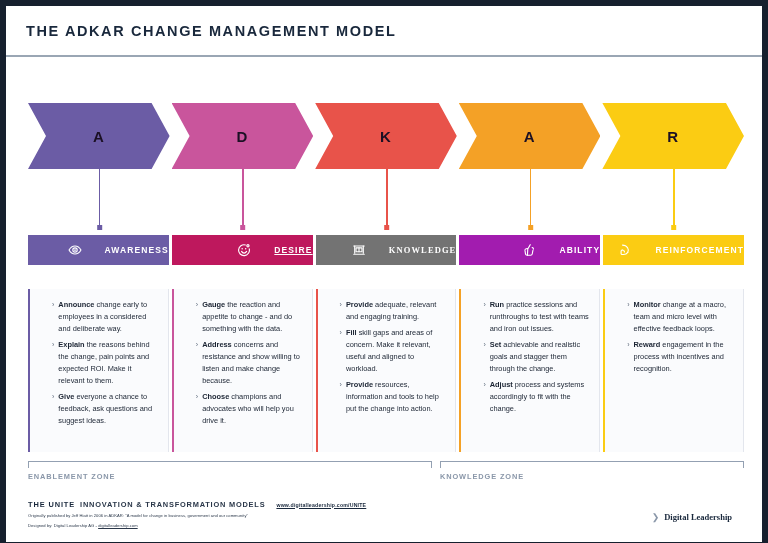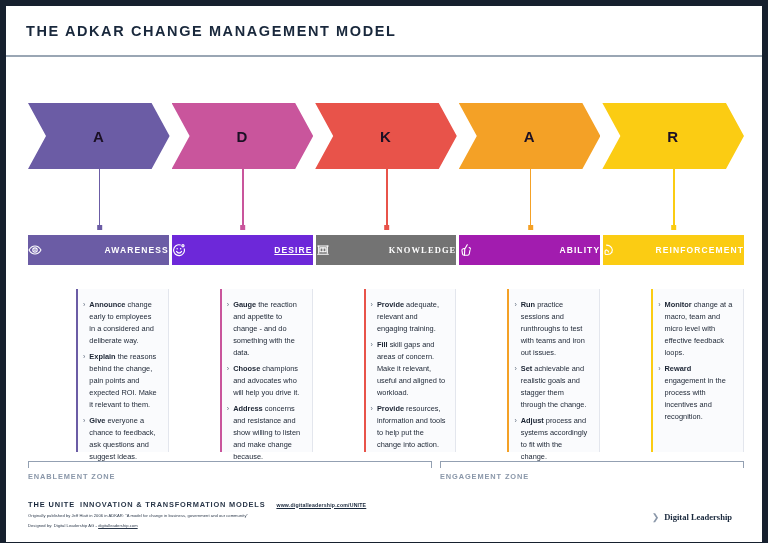--- a/index.html
+++ b/index.html
@@ -86,21 +86,21 @@
     position: absolute;
     left: 22px; top: 229px;
     width: 716px; height: 30px;
     display: flex;
     gap: 3px;
   }
   .label-bar {
     flex: 1;
     display: flex;
     align-items: center;
-    justify-content: space-between;
+    justify-content: flex-end;
     gap: 23px;
     color: #ffffff;
   }
   .label-bar .lbl-text {
     font-size: 8.5px;
     font-weight: bold;
     letter-spacing: 1.1px;
   }
   .lbl-icon { display: flex; align-items: center; }
   .lbl-icon svg { display: block; }
@@ -109,22 +109,21 @@
   .cols {
     position: absolute;
     left: 22px; top: 283px;
     width: 716px; height: 163px;
     display: flex;
     gap: 3px;
   }
   .col {
     flex: 1;
     background: #fafbfd;
-    padding: 10px 9px 8px 5px;
-    margin-left: 48px;
+    padding: 10px 9px 8px 22px;
   }
   .col-a { border-left: 2.5px solid #6b5ca5; border-right: 1px solid #e3e6ed; }
   .col-d { border-left: 2.5px solid #c9559c; border-right: 1px solid #e3e6ed; }
   .col-k { border-left: 2.5px solid #e8534a; border-right: 1px solid #e3e6ed; }
   .col-ab { border-left: 2.5px solid #f4a126; border-right: 1px solid #e3e6ed; }
   .col-r { border-left: 2.5px solid #fbcc13; border-right: 1px solid #e3e6ed; }
 
   .bullet {
     display: flex;
     margin-bottom: 4px;
@@ -260,21 +259,21 @@
       <div class="label-bar" style="background: rgb(107, 92, 165);">
         <span class="lbl-icon">
           <svg width="14" height="14" viewBox="0 0 16 16">
             <path stroke="#ffffff" fill="none" stroke-width="1.3" stroke-linecap="round" stroke-linejoin="round" d="M1.2 8C3 4.8 5.4 3.4 8 3.4s5 1.4 6.8 4.6C13 11.2 10.6 12.6 8 12.6S3 11.2 1.2 8Z"></path>
             <circle cx="8" cy="8" r="2.5" stroke="#ffffff" fill="none" stroke-width="1.3" stroke-linecap="round" stroke-linejoin="round"></circle>
             <circle cx="8" cy="8" r="1" fill="#ffffff" stroke="none"></circle>
           </svg>
         </span>
         <span class="lbl-text">AWARENESS</span>
       </div>
-      <div class="label-bar" style="background: #6d28d9; text-decoration: underline;">
+      <div class="label-bar" style="background: #be185d; text-decoration: underline;">
         <span class="lbl-icon">
           <svg width="14" height="14" viewBox="0 0 16 16">
             <path stroke="#ffffff" fill="none" stroke-width="1.3" stroke-linecap="round" stroke-linejoin="round" d="M14 6.6A6.2 6.2 0 1 1 9.6 2.2"></path>
             <circle cx="5.9" cy="6.6" r="0.85" fill="#ffffff" stroke="none"></circle>
             <circle cx="9.9" cy="6.6" r="0.85" fill="#ffffff" stroke="none"></circle>
             <path stroke="#ffffff" fill="none" stroke-width="1.3" stroke-linecap="round" stroke-linejoin="round" d="M5.2 9.6c.8 1.3 1.9 1.9 2.9 1.9s2.1-.6 2.9-1.9"></path>
             <circle cx="12.5" cy="3.1" r="1.25" stroke="#ffffff" fill="none" stroke-width="1.3" stroke-linecap="round" stroke-linejoin="round"></circle>
           </svg>
         </span>
         <span class="lbl-text">DESIRE</span>
@@ -328,25 +327,25 @@
           <span class="btxt"><b>Give</b><span> everyone a chance to feedback, ask questions and suggest ideas.</span></span>
         </div>
       </div>
       <div class="col col-d">
         <div class="bullet">
           <span class="chevglyph">›</span>
           <span class="btxt"><b>Gauge</b><span> the reaction and appetite to change - and do something with the data.</span></span>
         </div>
         <div class="bullet">
           <span class="chevglyph">›</span>
+          <span class="btxt"><b>Address</b><span> concerns and resistance and show willing to listen and make change because.</span></span>
+        </div>
+        <div class="bullet">
+          <span class="chevglyph">›</span>
           <span class="btxt"><b>Choose</b><span> champions and advocates who will help you drive it.</span></span>
-        </div>
-        <div class="bullet">
-          <span class="chevglyph">›</span>
-          <span class="btxt"><b>Address</b><span> concerns and resistance and show willing to listen and make change because.</span></span>
         </div>
       </div>
       <div class="col col-k">
         <div class="bullet">
           <span class="chevglyph">›</span>
           <span class="btxt"><b>Provide</b><span> adequate, relevant and engaging training.</span></span>
         </div>
         <div class="bullet">
           <span class="chevglyph">›</span>
           <span class="btxt"><b>Fill</b><span> skill gaps and areas of concern. Make it relevant, useful and aligned to workload.</span></span>
@@ -382,21 +381,21 @@
       </div>
     </div>
 
   <div class="zones">
     <div class="zone" style="left:0; width:404px;">
       <div class="zone-rule"></div>
       <div class="zone-label">ENABLEMENT ZONE</div>
     </div>
     <div class="zone" style="left:412px; width:304px;">
       <div class="zone-rule"></div>
-      <div class="zone-label">ENGAGEMENT ZONE</div>
+      <div class="zone-label">KNOWLEDGE ZONE</div>
     </div>
   </div>
 
   <div class="footer">
     <div class="f-line1">
       <span class="f-unite">THE UNITE</span>
       <span class="f-models">INNOVATION &amp; TRANSFORMATION MODELS</span>
       <span class="f-url">www.digitalleadership.com/UNITE</span>
     </div>
     <div class="f-small">Originally published by Jeff Hiatt in 2006 in ADKAR: "A model for change in business, government and our community"</div>

